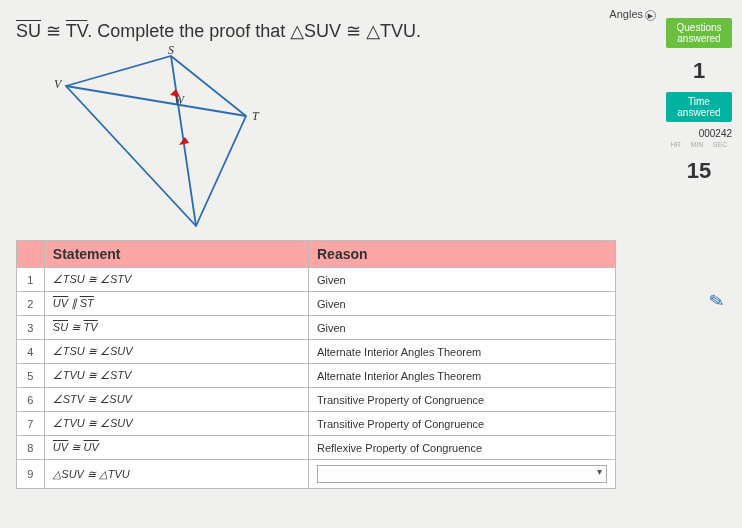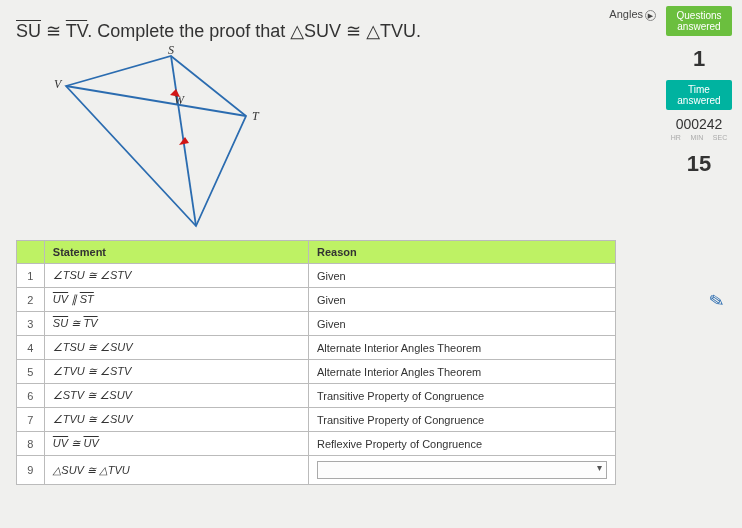--- a/index.html
+++ b/index.html
@@ -3,36 +3,36 @@
 <meta charset="utf-8">
 <style>
   * { box-sizing: border-box; margin: 0; padding: 0; }
   body { font-family: Verdana, Geneva, sans-serif; font-size: 12px; background: #f0f0ee; color: #333; width: 742px; height: 528px; position: relative; overflow: hidden; }
   .content { padding: 20px 10px 10px 16px; width: 640px; }
   .prompt { font-size: 18px; color: #333; margin-bottom: 4px; }
   .overline { text-decoration: overline; }
   .diagram { margin: 4px 0 6px 30px; }
   table.proof { border-collapse: collapse; width: 600px; margin-top: 4px; background: #fff; font-size: 11px; }
   table.proof th, table.proof td { border: 1px solid #bbb; padding: 5px 8px; text-align: left; font-weight: normal; color: #333; }
-  table.proof th { background: #bef264; font-weight: bold; font-size: 11px; }
+  table.proof th { background: #fca5a5; font-weight: bold; font-size: 14px; }
   table.proof td.num { width: 28px; text-align: center; color: #555; }
   table.proof td.stmt { width: 270px; font-style: italic; }
   table.proof td.reason { }
   .dropdown { display: inline-block; width: 290px; height: 18px; border: 1px solid #aaa; background: #fdfdfd; position: relative; vertical-align: middle; }
   .dropdown::after { content: "▾"; position: absolute; right: 4px; top: 0px; font-size: 10px; color: #555; }
 
-  .sidebar { position: absolute; right: 10px; top: 6px; width: 66px; text-align: center; font-size: 10px; }
+  .sidebar { position: absolute; right: 10px; top: 18px; width: 66px; text-align: center; font-size: 10px; }
   .video { position: absolute; right: 86px; top: 8px; font-size: 11px; color: #444; }
   .video .circ { display: inline-block; width: 11px; height: 11px; border: 1px solid #888; border-radius: 50%; text-align: center; line-height: 10px; font-size: 7px; vertical-align: middle; margin-left: 2px; }
   .box { border-radius: 2px; padding: 4px 2px; margin-bottom: 6px; color: #fff; }
   .box.green { background: #6bbf3e; }
   .box.teal  { background: #00b3a0; }
   .box.orange{ background: #f05a28; font-size: 9px; line-height: 11px; }
   .big { color: #333; font-size: 22px; font-weight: bold; padding: 4px 0 8px 0; }
-  .timer { display: flex; justify-content: center; font-size: 14px; color: #333; margin-bottom: 2px; }
+  .timer { display: flex; justify-content: flex-end; font-size: 10px; color: #333; margin-bottom: 2px; }
   .timer-lbl { display: flex; justify-content: space-around; font-size: 7px; color: #aaa; margin-bottom: 6px; }
   .qmark { display:inline-block; width:9px; height:9px; border-radius:50%; background:#fff; color:#f05a28; font-size:8px; line-height:9px; font-weight:bold; }
 
   .pencil { position: absolute; right: 18px; top: 290px; font-size: 18px; transform: rotate(-10deg); color: #2b6cb0; }
 </style>
 </head>
 <body>
 
 <div class="content">
   <div class="prompt">

